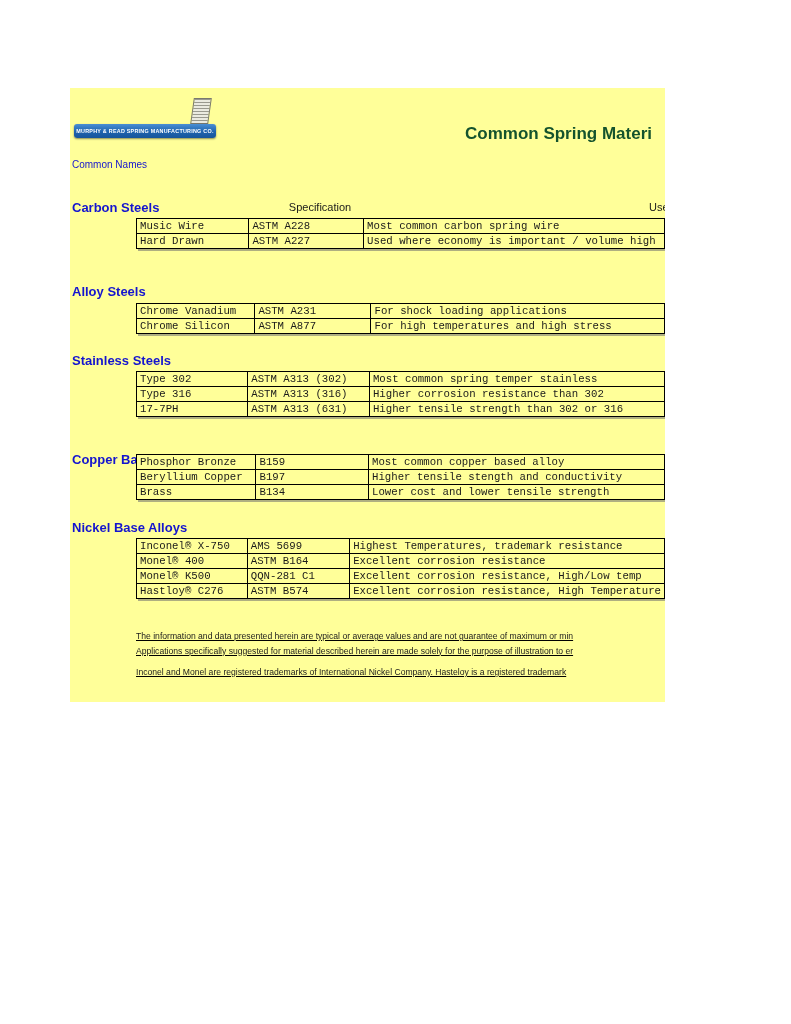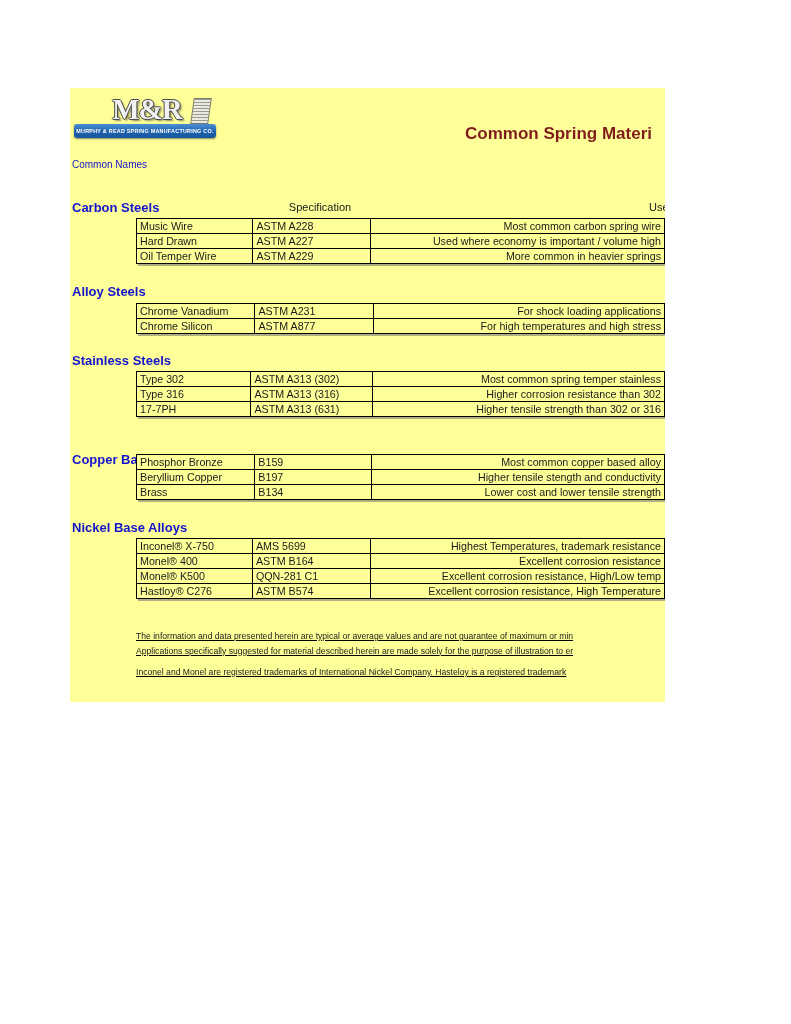--- a/index.html
+++ b/index.html
@@ -88,21 +88,21 @@
     white-space: nowrap;
     overflow: hidden;
   }
 
   .doc-title {
     position: absolute;
     left: 395px;
     top: 36px;
     font-size: 17px;
     font-weight: bold;
-    color: #7f1d1d;
+    color: #14532d;
     white-space: nowrap;
   }
 
   
   .head-common {
     position: absolute;
     left: 2px;
     font-size: 10px;
     font-weight: normal;
     color: #1414cf;
@@ -137,25 +137,26 @@
   }
   .matrix td {
     border: 1px solid #000000;
     height: 14px;
     padding: 0 3px;
     font-size: 10.7px;
     color: #1a1a1a;
     white-space: nowrap;
     overflow: hidden;
     line-height: 14px;
+    font-family: Liberation Mono, monospace;
   }
   .c-name  { width: 114px; color: #ff0000; text-align: left; }
   .c-spec  { width: 118px; text-align: left; }
   .c-spec-l{ width: 118px; text-align: left; }
-  .c-uses  { width: 295px; text-align: right; }
+  .c-uses  { width: 295px; text-align: left; }
 
   
   .notes {
     position: absolute;
     left: 66px;
     top: 541px;
     width: 540px;
     text-decoration: underline;
   }
   .note-line {
@@ -166,21 +167,20 @@
     overflow: hidden;
   }
   .note-gap { height: 7px; }
 </style>
 </head>
 <body>
 
 <div id="sheet">
 
   <div class="logo">
-    <div class="logo-mark">M&amp;R</div>
     <div class="logo-coil"></div>
     <div class="logo-banner">MURPHY &amp; READ SPRING MANUFACTURING CO.</div>
   </div>
 
   <div class="doc-title">Common Spring Materi</div>
 
   <div class="head-common" style="top:71px">Common Names</div>
 
   <div class="col-caption" style="left:191px; top:113px; width:118px;">Specification</div>
   <div class="col-caption" style="left:309px; top:113px; width:295px;text-align:right;">Uses</div>
@@ -190,25 +190,20 @@
       <tbody>
     <tr>
       <td class="c-name">Music Wire</td>
       <td class="c-spec">ASTM A228</td>
       <td class="c-uses">Most common carbon spring wire</td>
     </tr>
     <tr>
       <td class="c-name">Hard Drawn</td>
       <td class="c-spec">ASTM A227</td>
       <td class="c-uses">Used where economy is important / volume high</td>
-    </tr>
-    <tr>
-      <td class="c-name">Oil Temper Wire</td>
-      <td class="c-spec">ASTM A229</td>
-      <td class="c-uses">More common in heavier springs</td>
     </tr>
   </tbody>
     </table>
 
   <div class="sec-title" style="top:196px">Alloy Steels</div>
   <table class="matrix" style="top:215px">
       <tbody>
     <tr>
       <td class="c-name">Chrome Vanadium</td>
       <td class="c-spec">ASTM A231</td>

